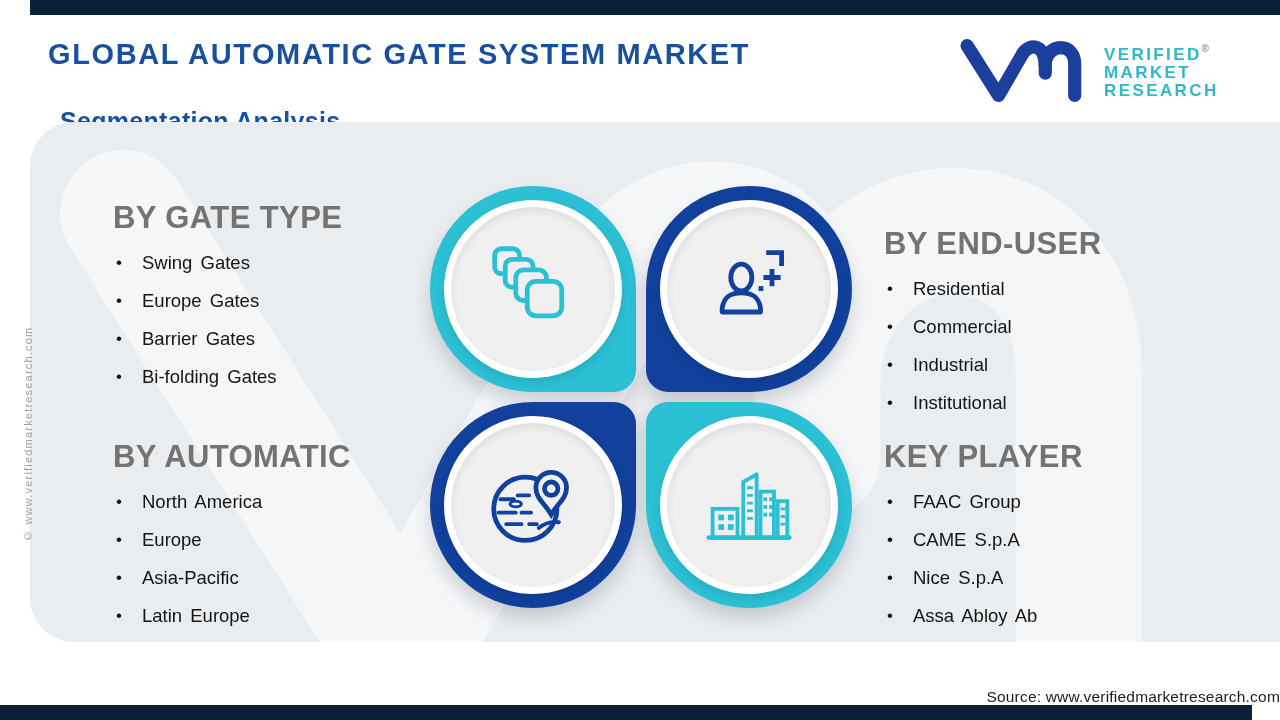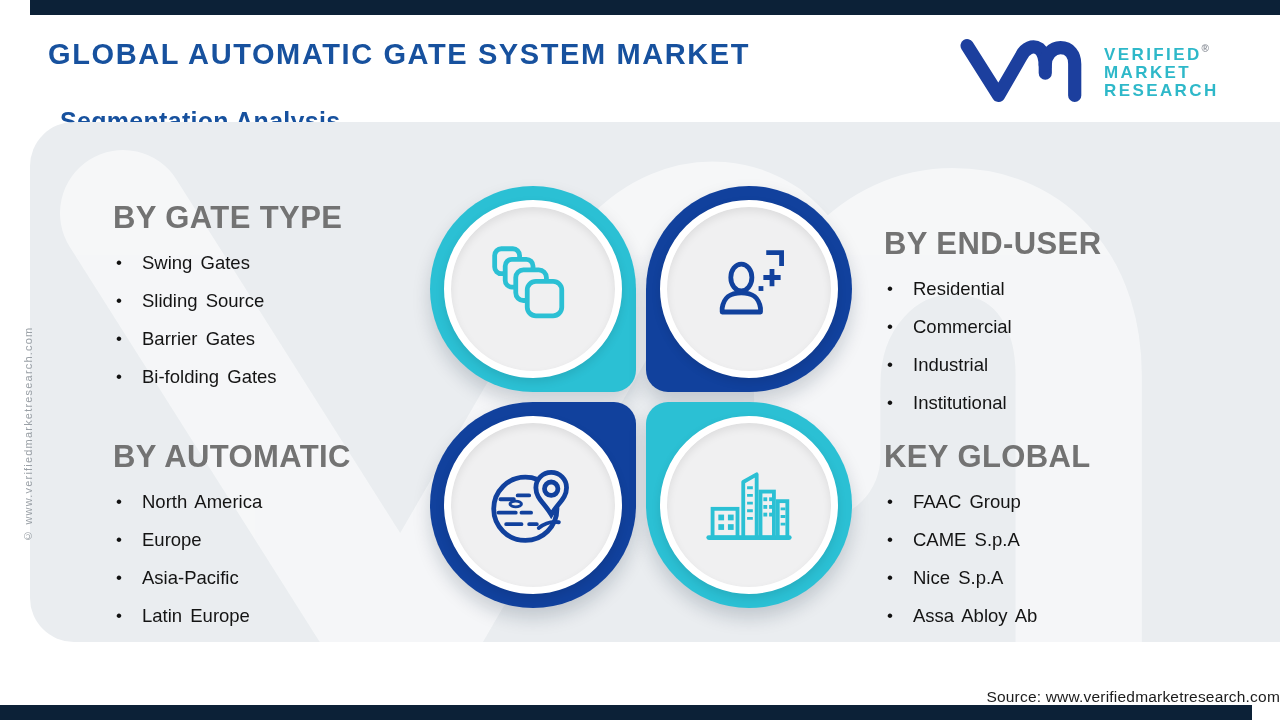--- a/index.html
+++ b/index.html
@@ -102,21 +102,21 @@
 
   <section class="seg" id="seg-gate">
     <h3>BY GATE TYPE</h3>
     <ul>
       <li>
           <span class="b">•</span>
           <span>Swing Gates</span>
         </li>
       <li>
           <span class="b">•</span>
-          <span>Sliding Source</span>
+          <span>Europe Gates</span>
         </li>
       <li>
           <span class="b">•</span>
           <span>Barrier Gates</span>
         </li>
       <li>
           <span class="b">•</span>
           <span>Bi-folding Gates</span>
         </li>
     </ul>
@@ -160,21 +160,21 @@
           <span>Asia-Pacific</span>
         </li>
       <li>
           <span class="b">•</span>
           <span>Latin Europe</span>
         </li>
     </ul>
   </section>
 
   <section class="seg" id="seg-key">
-    <h3>KEY GLOBAL</h3>
+    <h3>KEY PLAYER</h3>
     <ul>
       <li>
           <span class="b">•</span>
           <span>FAAC Group</span>
         </li>
       <li>
           <span class="b">•</span>
           <span>CAME S.p.A</span>
         </li>
       <li>

